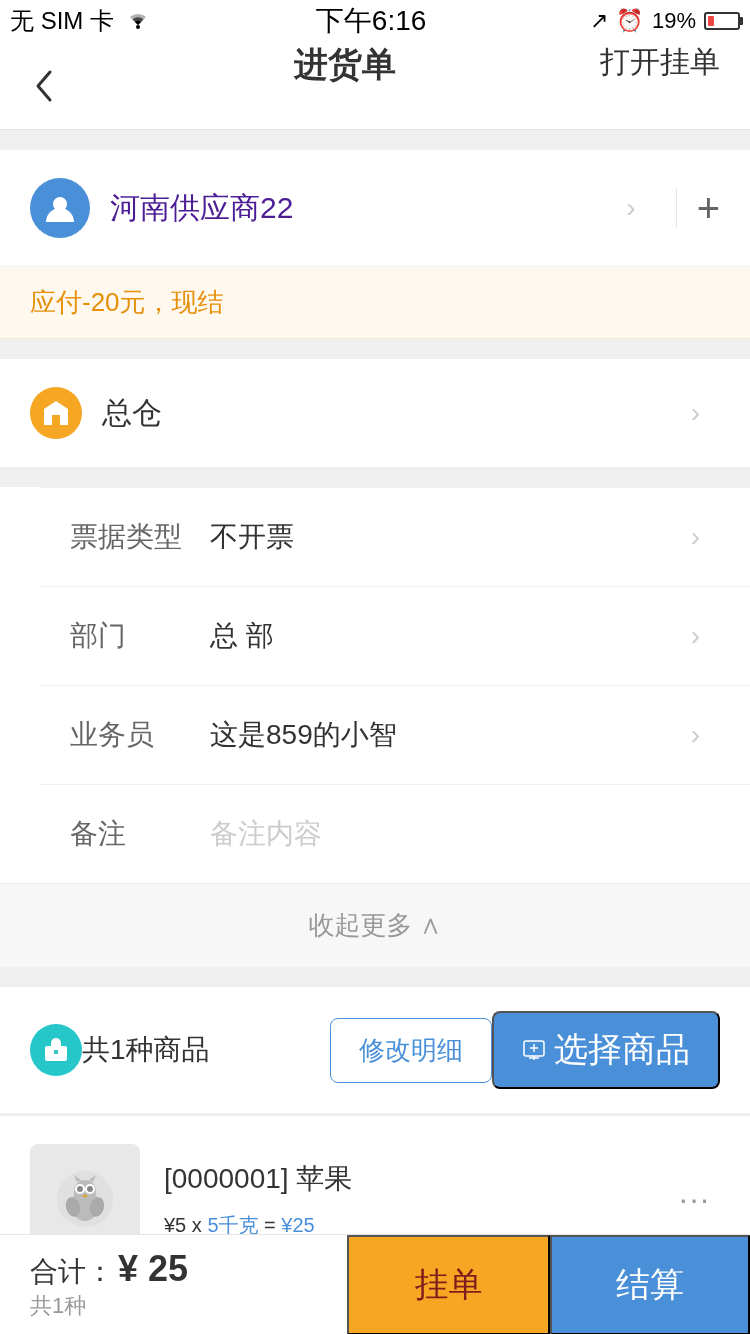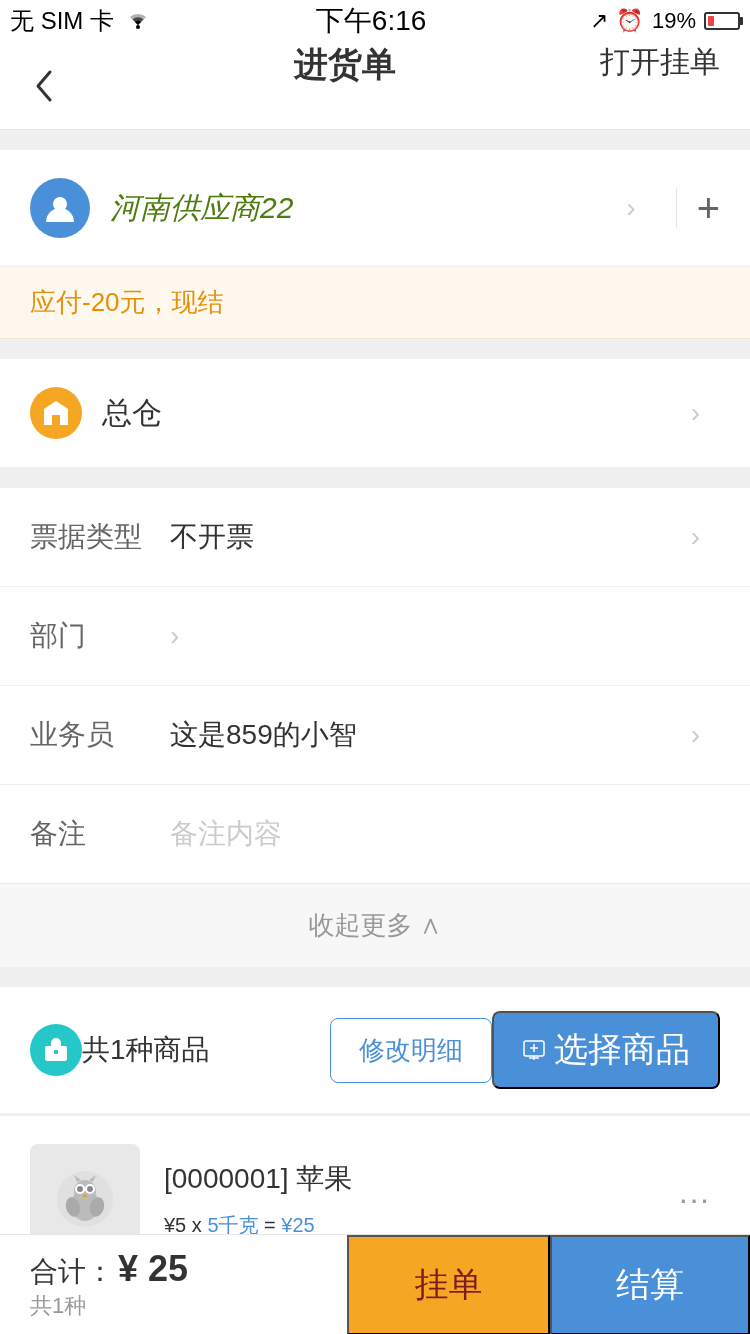--- a/index.html
+++ b/index.html
@@ -70,21 +70,21 @@
       align-items: center;
       padding: 28px 30px;
       border-bottom: 1px solid #f0f0f0;
     }
     .supplier-avatar {
       width: 60px; height: 60px; border-radius: 50%;
       background: #4a90d9; display: flex; align-items: center;
       justify-content: center; margin-right: 20px; flex-shrink: 0;
     }
     .supplier-avatar svg { width: 36px; height: 36px; }
-    .supplier-name { flex: 1; font-size: 30px; color: #4d7c0f; font-style: italic; }
+    .supplier-name { flex: 1; font-size: 30px; color: #4c1d95; }
     .row-arrow { color: #ccc; font-size: 28px; margin-right: 20px; }
     .row-plus { color: #666; font-size: 40px; font-weight: 300; }
     .supplier-divider { width: 1px; height: 40px; background: #e5e5e5; margin: 0 20px; }
 
     
     .info-banner {
       background: #fff8ee;
       padding: 18px 30px;
       font-size: 26px;
       color: #e6900a;
@@ -101,20 +101,21 @@
       background: #f5a623; display: flex; align-items: center;
       justify-content: center; margin-right: 20px; flex-shrink: 0;
     }
     .warehouse-name { flex: 1; font-size: 30px; color: #333; }
 
     
     .form-row {
       display: flex; align-items: center;
       padding: 30px 30px;
       border-top: 1px solid #f0f0f0;
+      margin-left: 40px;
     }
     .form-label {
       width: 140px; font-size: 28px; color: #666; flex-shrink: 0;
     }
     .form-value { flex: 1; font-size: 28px; color: #333; }
     .form-value.placeholder { color: #ccc; }
 
     
     .collapse-btn {
       background: #f7f7f7;
@@ -271,20 +272,21 @@
 <div class="section-gap"></div>
 
 <div class="card-section">
   <div class="form-row">
     <div class="form-label">票据类型</div>
     <div class="form-value">不开票</div>
     <div class="row-arrow">›</div>
   </div>
   <div class="form-row">
     <div class="form-label">部门</div>
+    <div class="form-value">总 部</div>
     <div class="row-arrow">›</div>
   </div>
   <div class="form-row">
     <div class="form-label">业务员</div>
     <div class="form-value">这是859的小智</div>
     <div class="row-arrow">›</div>
   </div>
   <div class="form-row">
     <div class="form-label">备注</div>
     <div class="form-value placeholder">备注内容</div>

